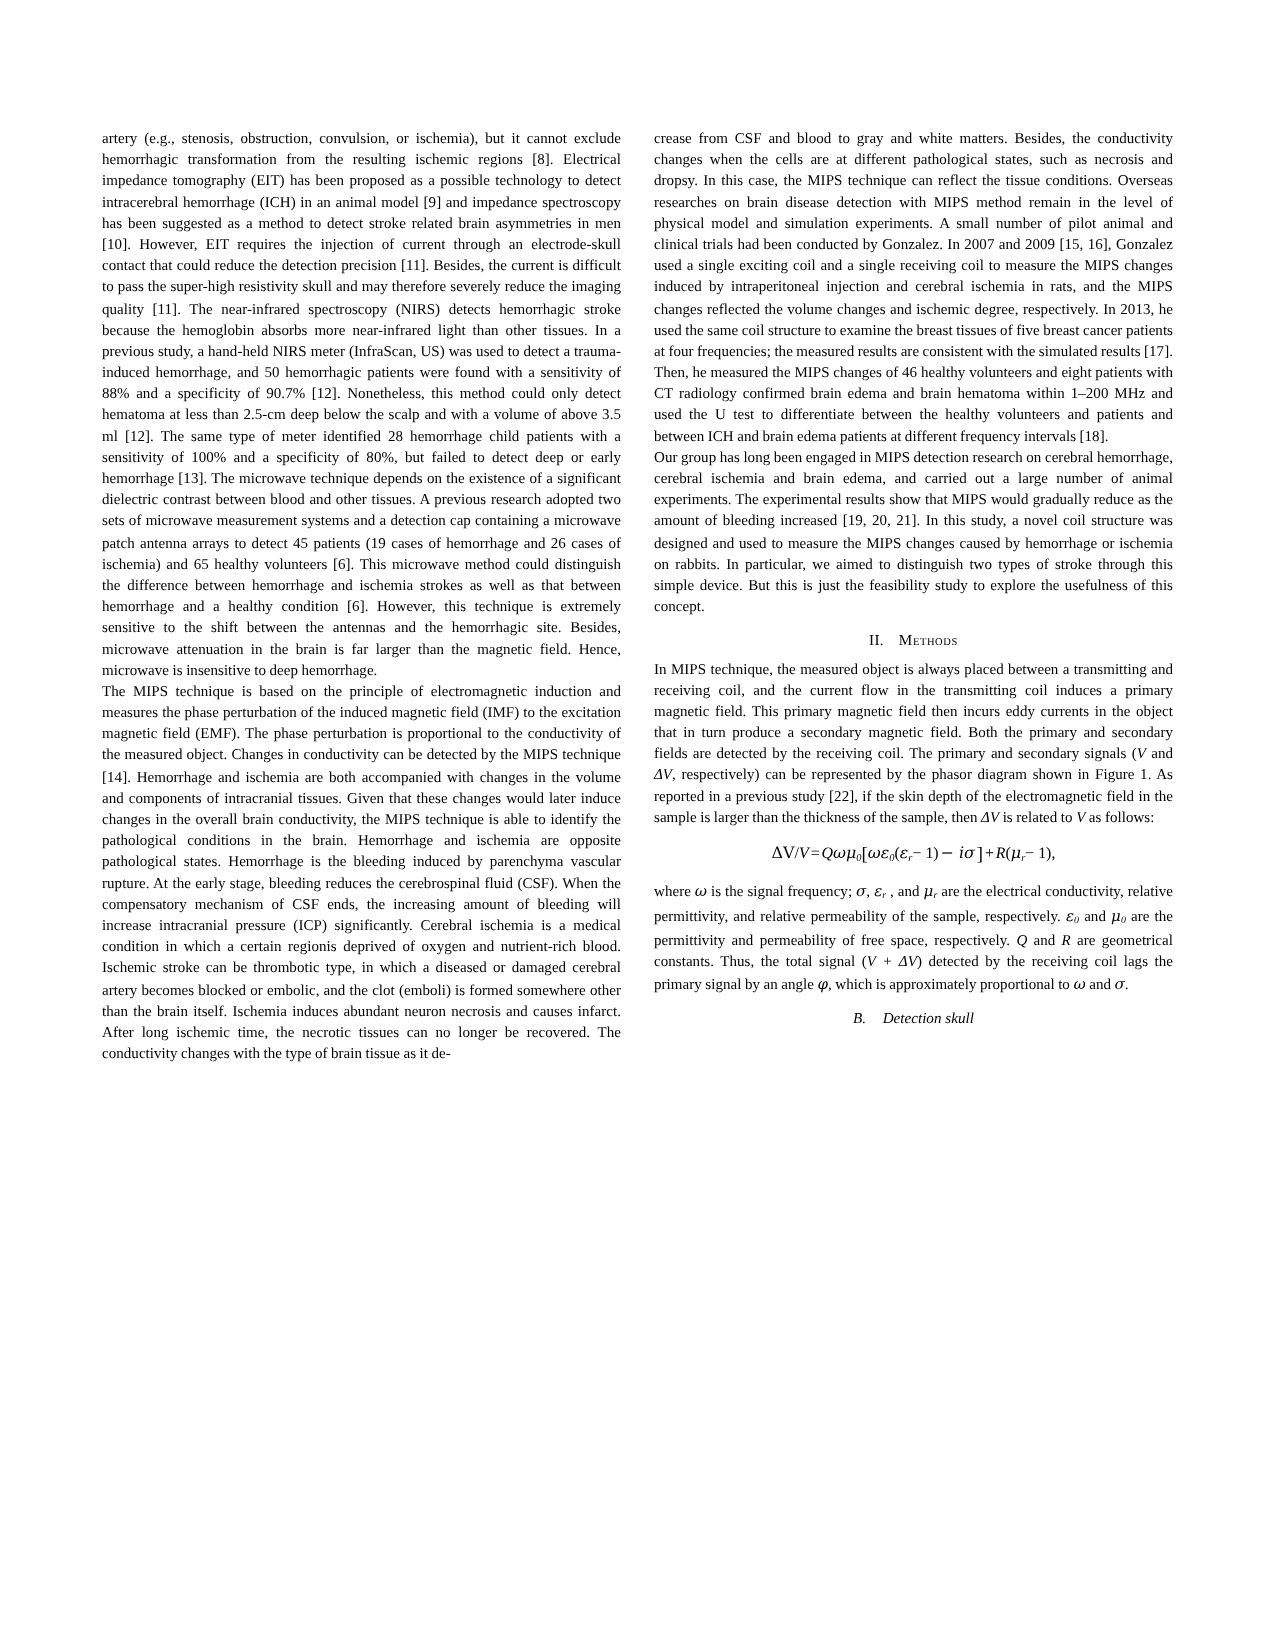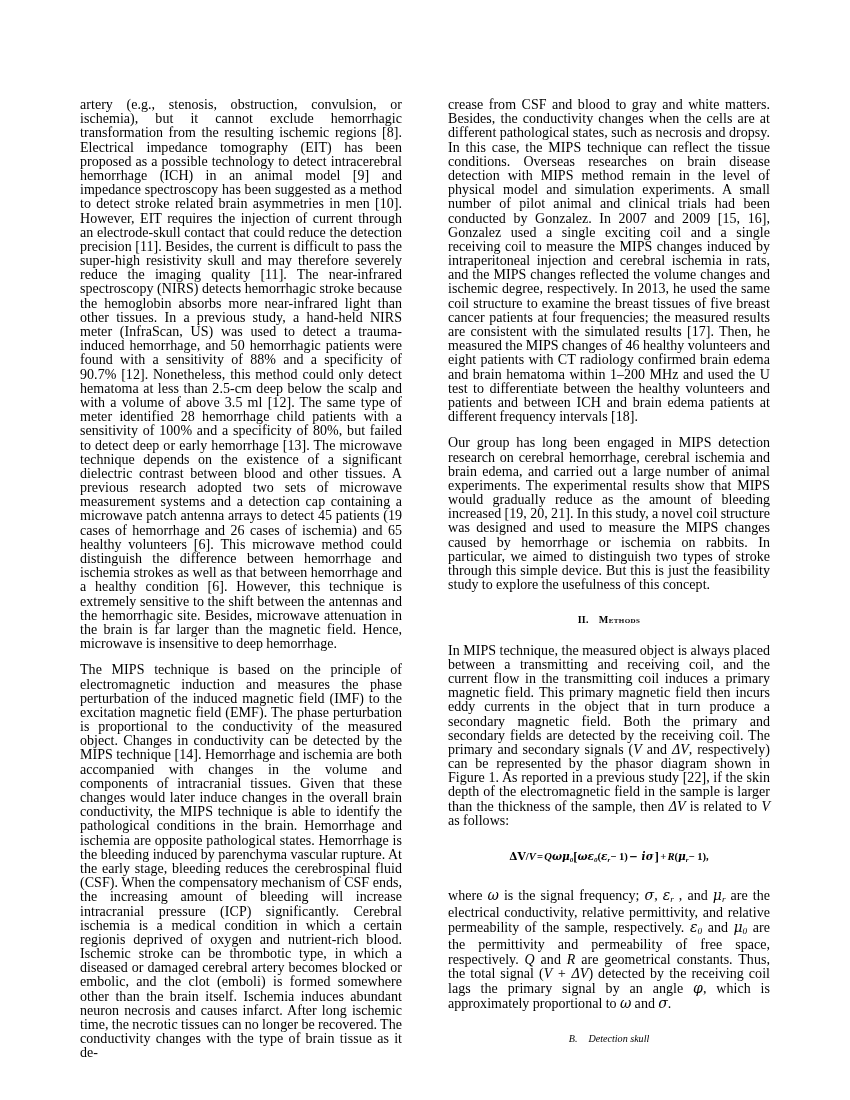--- a/index.html
+++ b/index.html
@@ -33,43 +33,43 @@
     flex-direction: row;
     justify-content: space-between;
   }
 
   .col {
     width: 346px;
     box-sizing: border-box;
   }
 
   p.para {
-    margin: 12px;
+    margin: 0;
     padding: 0;
     text-align: justify;
     text-justify: inter-word;
-    font-size: 14px;
+    font-size: 10px;
     line-height: 14.18px;
     hyphens: none;
     -webkit-hyphens: none;
     word-spacing: -0.02em;
     letter-spacing: 0.003em;
   }
 
   p.para + p.para {
     text-indent: 0;
   }
 
   .sec-head {
     margin: 0;
     padding: 0;
     text-align: center;
     font-size: 10.1px;
     line-height: 14.18px;
-    font-weight: bold;
+    font-weight: normal;
     font-variant: normal;
   }
   .sec-head .num {
     font-variant: normal;
     letter-spacing: 0.02em;
   }
   .sec-head .name {
     font-variant: small-caps;
     letter-spacing: 0.04em;
   }
@@ -100,21 +100,20 @@
   }
 
   .equation {
     margin: 0;
     padding: 0;
     text-align: center;
     font-size: 10.6px;
     line-height: 24px;
     font-family: "Liberation Serif", "DejaVu Serif", serif;
     white-space: nowrap;
-    font-weight: bold;
   }
   .equation .mi {
     font-style: italic;
   }
   .equation .mgru {
     font-family: "DejaVu Serif", "Liberation Serif", serif;
     font-style: normal;
   }
   .equation sub {
     font-size: 0.66em;

